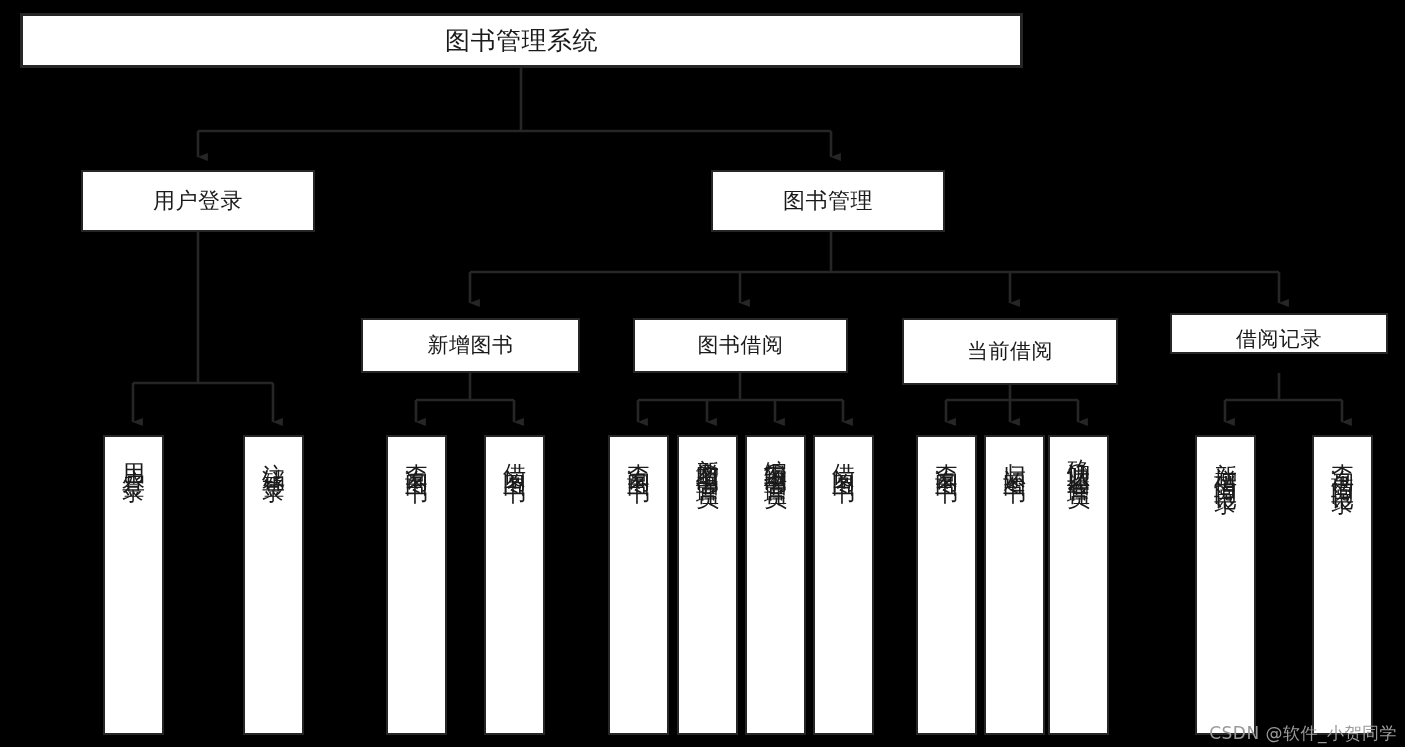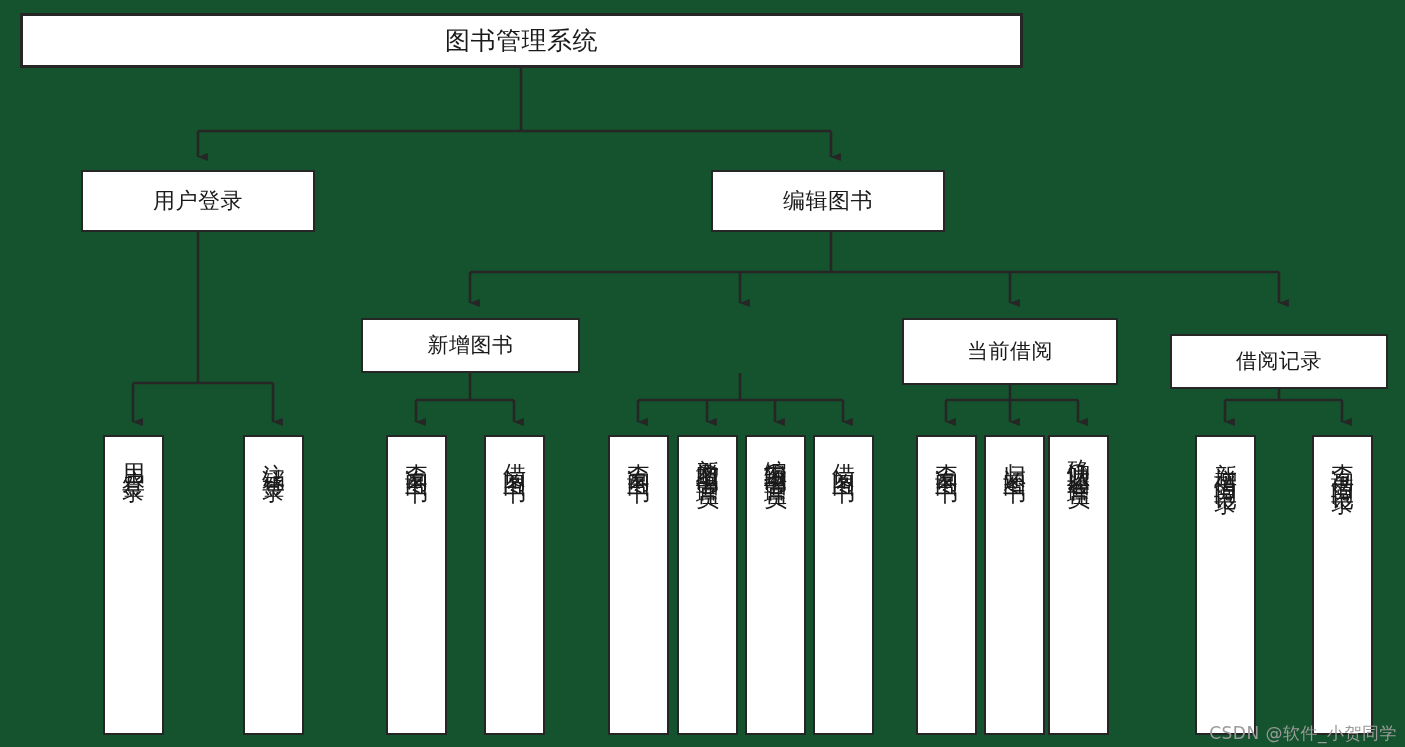--- a/index.html
+++ b/index.html
@@ -5,21 +5,21 @@
 <style>
   html,body{margin:0;padding:0;background:#ffffff;}
   body{
     font-family:"DejaVu Sans","Liberation Sans",sans-serif;
     -webkit-font-smoothing:antialiased;
   }
   #canvas{
     position:relative;
     width:1405px;
     height:747px;
-    background:#14532d;
+    background:#000000;
     overflow:hidden;
   }
   
   #connectors{
     position:absolute;
     left:0;top:0;
     width:1405px;height:747px;
     pointer-events:none;
   }
   
@@ -142,33 +142,36 @@
 
   <div class="node root" style="left:20px;top:13px;width:1003px;height:55px;">
     <span class="label">图书管理系统</span>
   </div>
 
   <div class="node h2" style="left:81px;top:170px;width:234px;height:62px;">
     <span class="label">用户登录</span>
   </div>
 
   <div class="node h2" style="left:711px;top:170px;width:234px;height:62px;">
-    <span class="label">编辑图书</span>
+    <span class="label">图书管理</span>
   </div>
 
   <div class="node h3" style="left:361px;top:318px;width:219px;height:55px;">
     <span class="label">新增图书</span>
   </div>
 
+  <div class="node h3" style="left:633px;top:318px;width:215px;height:55px;">
+    <span class="label">图书借阅</span>
+  </div>
 
   <div class="node h3" style="left:902px;top:318px;width:216px;height:67px;">
     <span class="label">当前借阅</span>
   </div>
 
-  <div class="node h3" style="left:1170px;top:334px;width:218px;height:55px;">
+  <div class="node h3" style="left:1170px;top:313px;width:218px;height:41px;align-items:flex-end;">
     <span class="label">借阅记录</span>
   </div>
 
   <div class="node leaf mid" style="left:103px;top:435px;width:61px;height:300px;">
     <span class="label">用户登录</span>
   </div>
 
   <div class="node leaf mid" style="left:243px;top:435px;width:61px;height:300px;">
     <span class="label">注销登录</span>
   </div>

